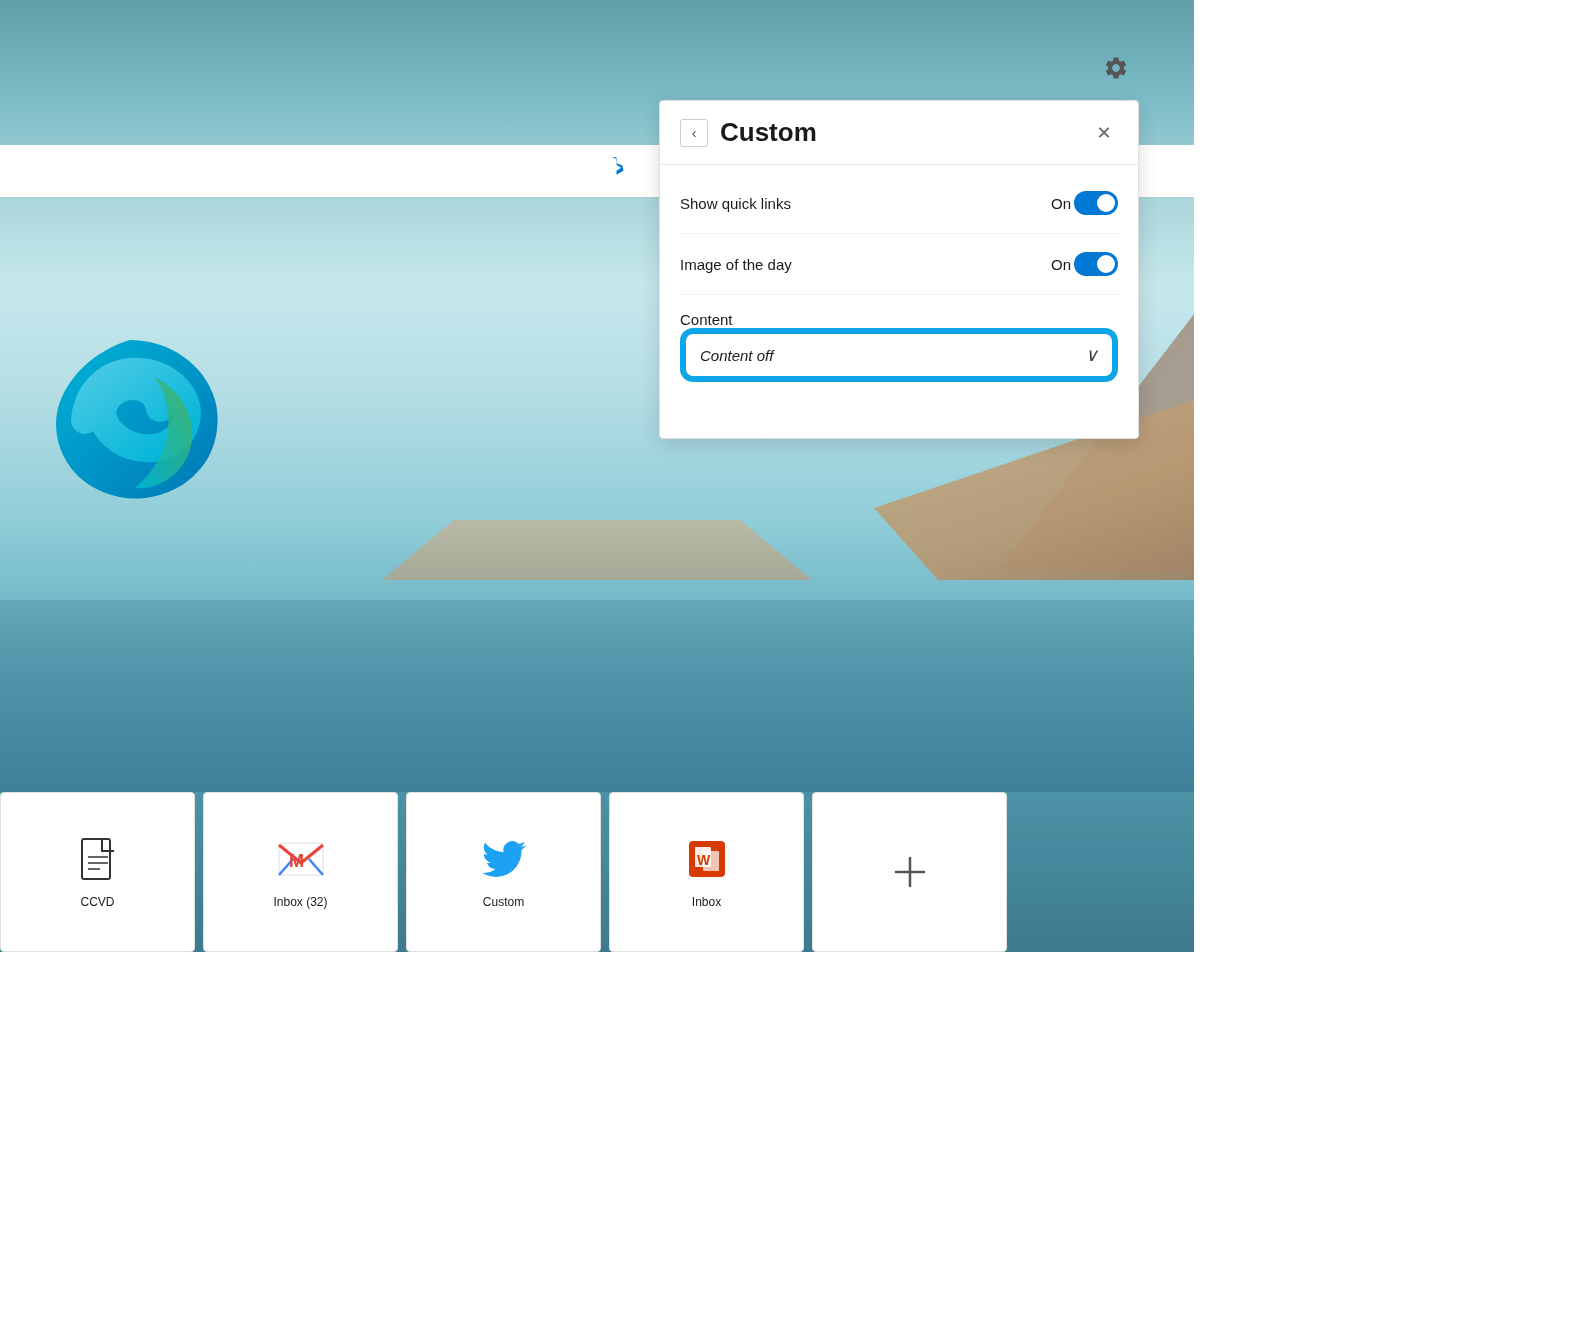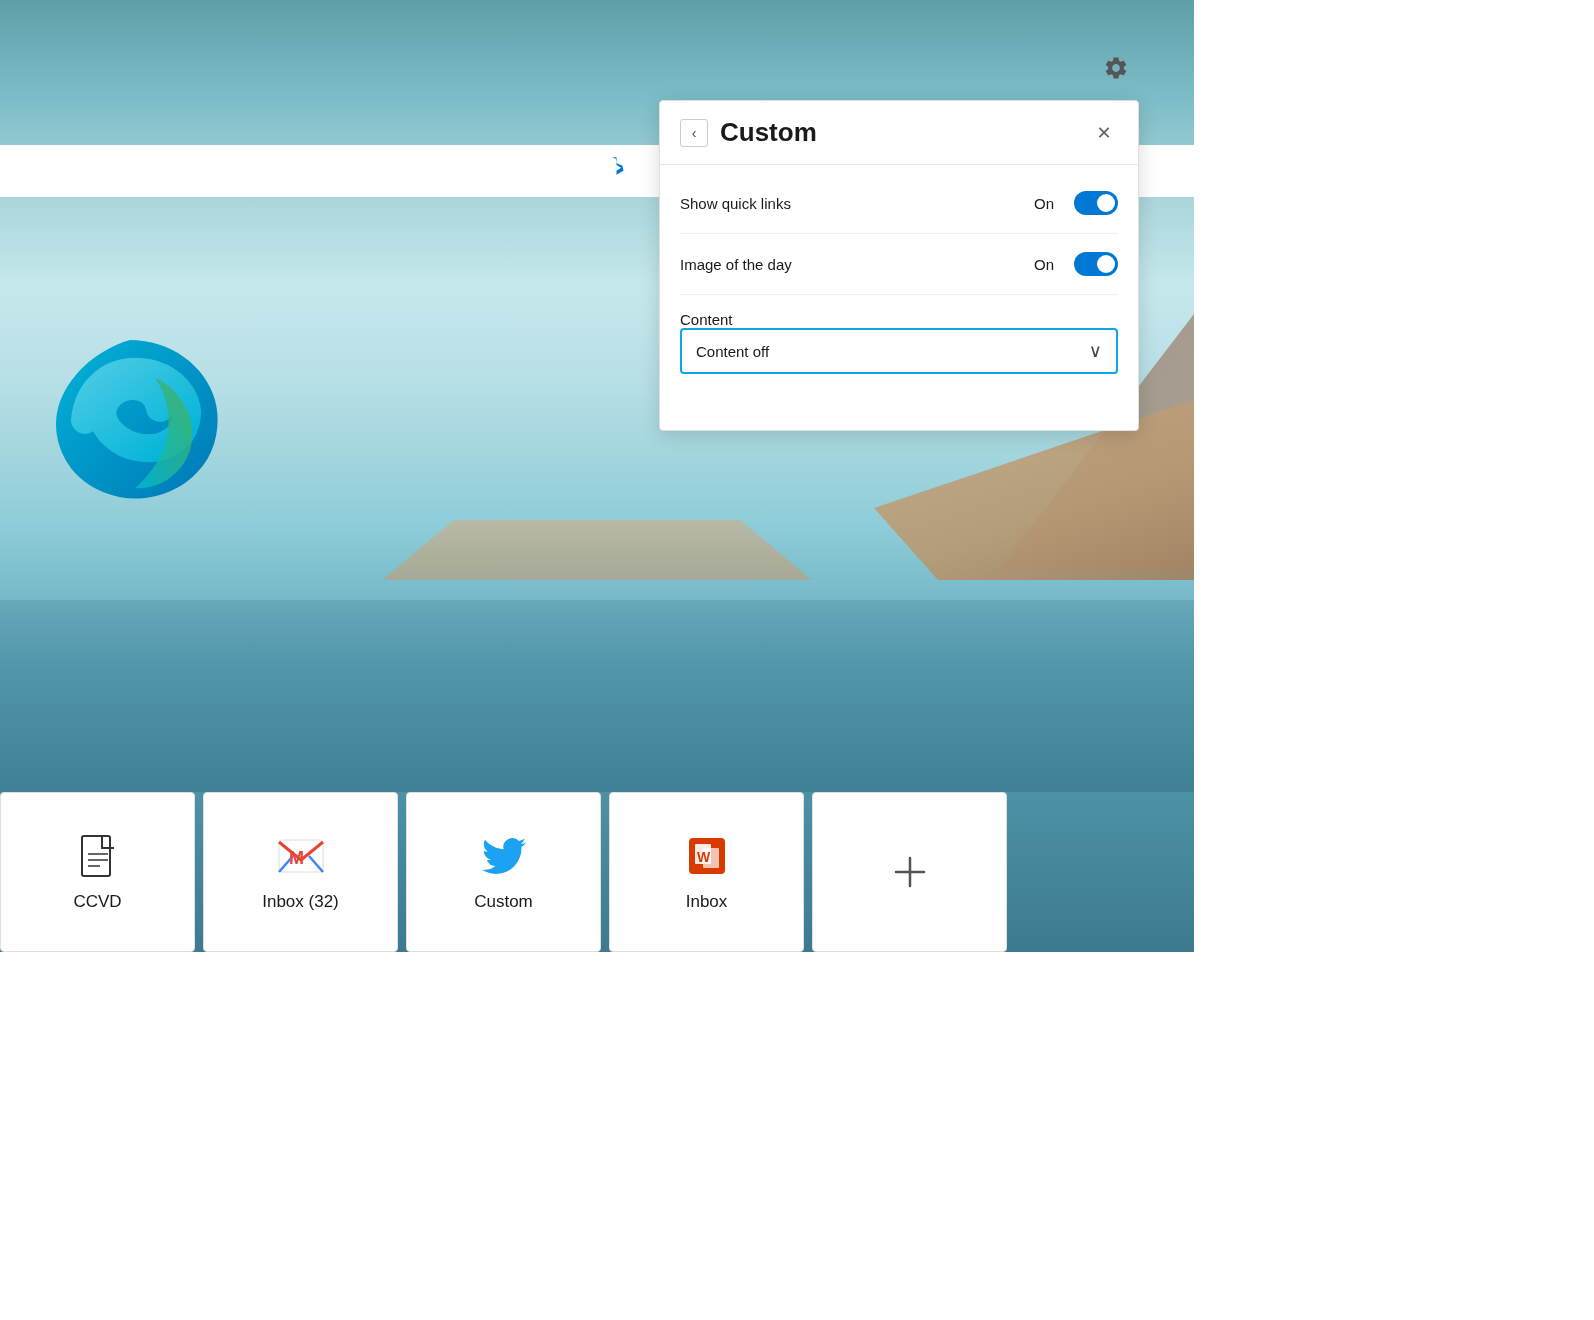--- a/index.html
+++ b/index.html
@@ -137,21 +137,21 @@
     }
 
     .setting-label {
       font-size: 15px;
       color: #1a1a1a;
     }
 
     .setting-right {
       display: flex;
       align-items: center;
-      gap: 20px;
+      gap: 3px;
     }
 
     .setting-value {
       font-size: 15px;
       color: #1a1a1a;
     }
 
     
     .toggle {
       position: relative;
@@ -191,30 +191,31 @@
       padding: 16px 0;
     }
 
     .content-section-label {
       font-size: 15px;
       color: #1a1a1a;
     }
 
     .dropdown {
       width: 100%;
-      border: 2px solid #0ea5e9;
-      border-radius: 4px;
+      border: 6px solid #0ea5e9;
+      border-radius: 13px;
       padding: 10px 14px;
       font-size: 15px;
       color: #1a1a1a;
       background: white;
       cursor: pointer;
       display: flex;
       align-items: center;
       justify-content: space-between;
+      font-style: italic;
     }
 
     .chevron-down {
       font-size: 18px;
       color: #444;
     }
 
     
     #quick-links {
       position: absolute;
@@ -251,21 +252,21 @@
     .quick-link-icon {
       font-size: 40px;
       width: 48px;
       height: 48px;
       display: flex;
       align-items: center;
       justify-content: center;
     }
 
     .quick-link-label {
-      font-size: 17px;
+      font-size: 12px;
       color: #1a1a1a;
       font-weight: 400;
     }
 
     
     #terrain-right {
       position: absolute;
       right: 0;
       top: 250px;
       width: 280px;

